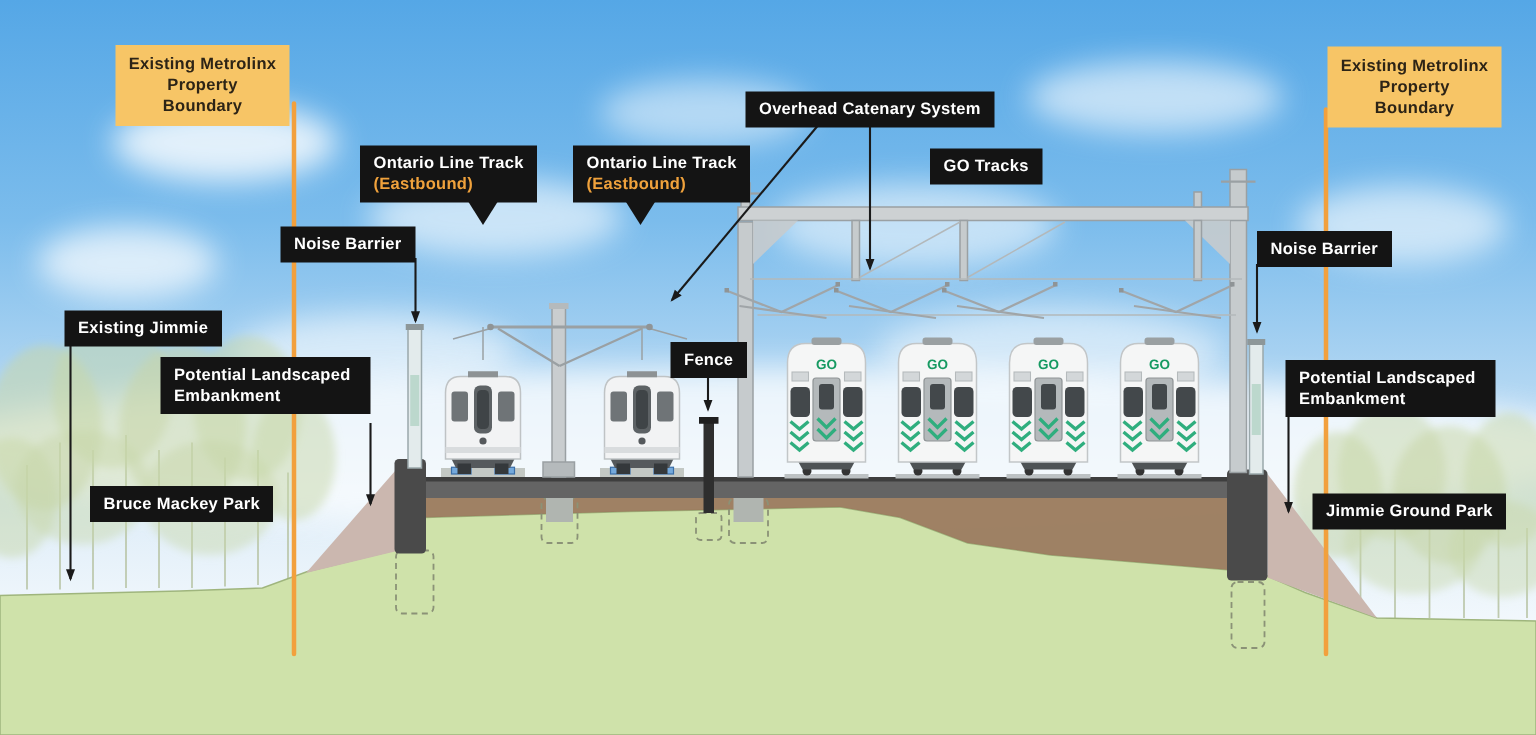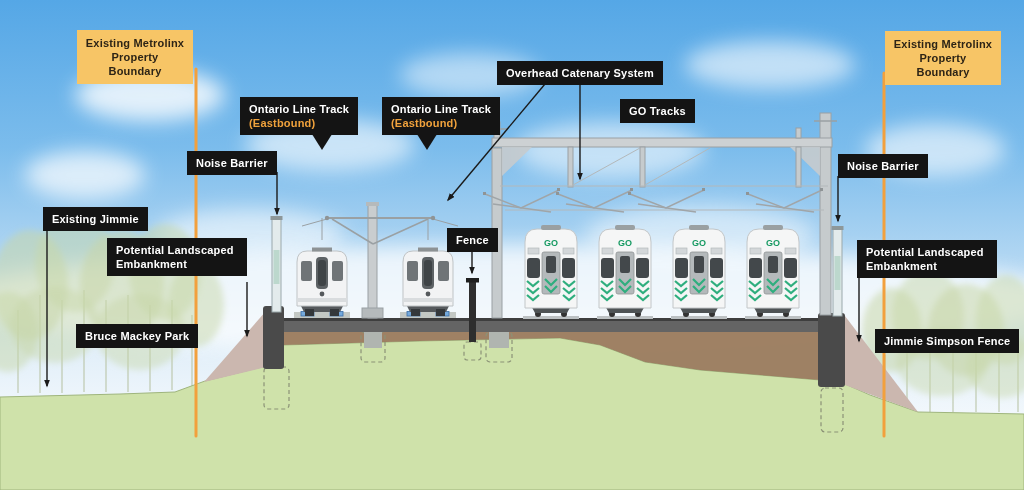--- a/index.html
+++ b/index.html
@@ -359,17 +359,17 @@
 <div class="lbl lbl-black" style="left:620px;top:99px;">GO Tracks</div>
 
 <div class="lbl lbl-black" style="left:187px;top:151px;">Noise Barrier</div>
 <div class="lbl lbl-black" style="left:838px;top:154px;">Noise Barrier</div>
 
 <div class="lbl lbl-black" style="left:43px;top:207px;">Existing Jimmie</div>
 
 <div class="lbl lbl-black wrap" style="left:107px;top:238px;width:122px;">Potential Landscaped Embankment</div>
 <div class="lbl lbl-black wrap" style="left:857px;top:240px;width:122px;">Potential Landscaped Embankment</div>
 
-<div class="lbl lbl-black" style="left:76px;top:324px;">Bruce Mackey Park</div>
+<div class="lbl lbl-black" style="left:60px;top:324px;">Bruce Mackey Park</div>
 <div class="lbl lbl-black" style="left:447px;top:228px;">Fence</div>
-<div class="lbl lbl-black" style="left:875px;top:329px;">Jimmie Simpson Fence</div>
+<div class="lbl lbl-black" style="left:875px;top:329px;">Jimmie Ground Park</div>
 
 </div>
 
 </body></html>

